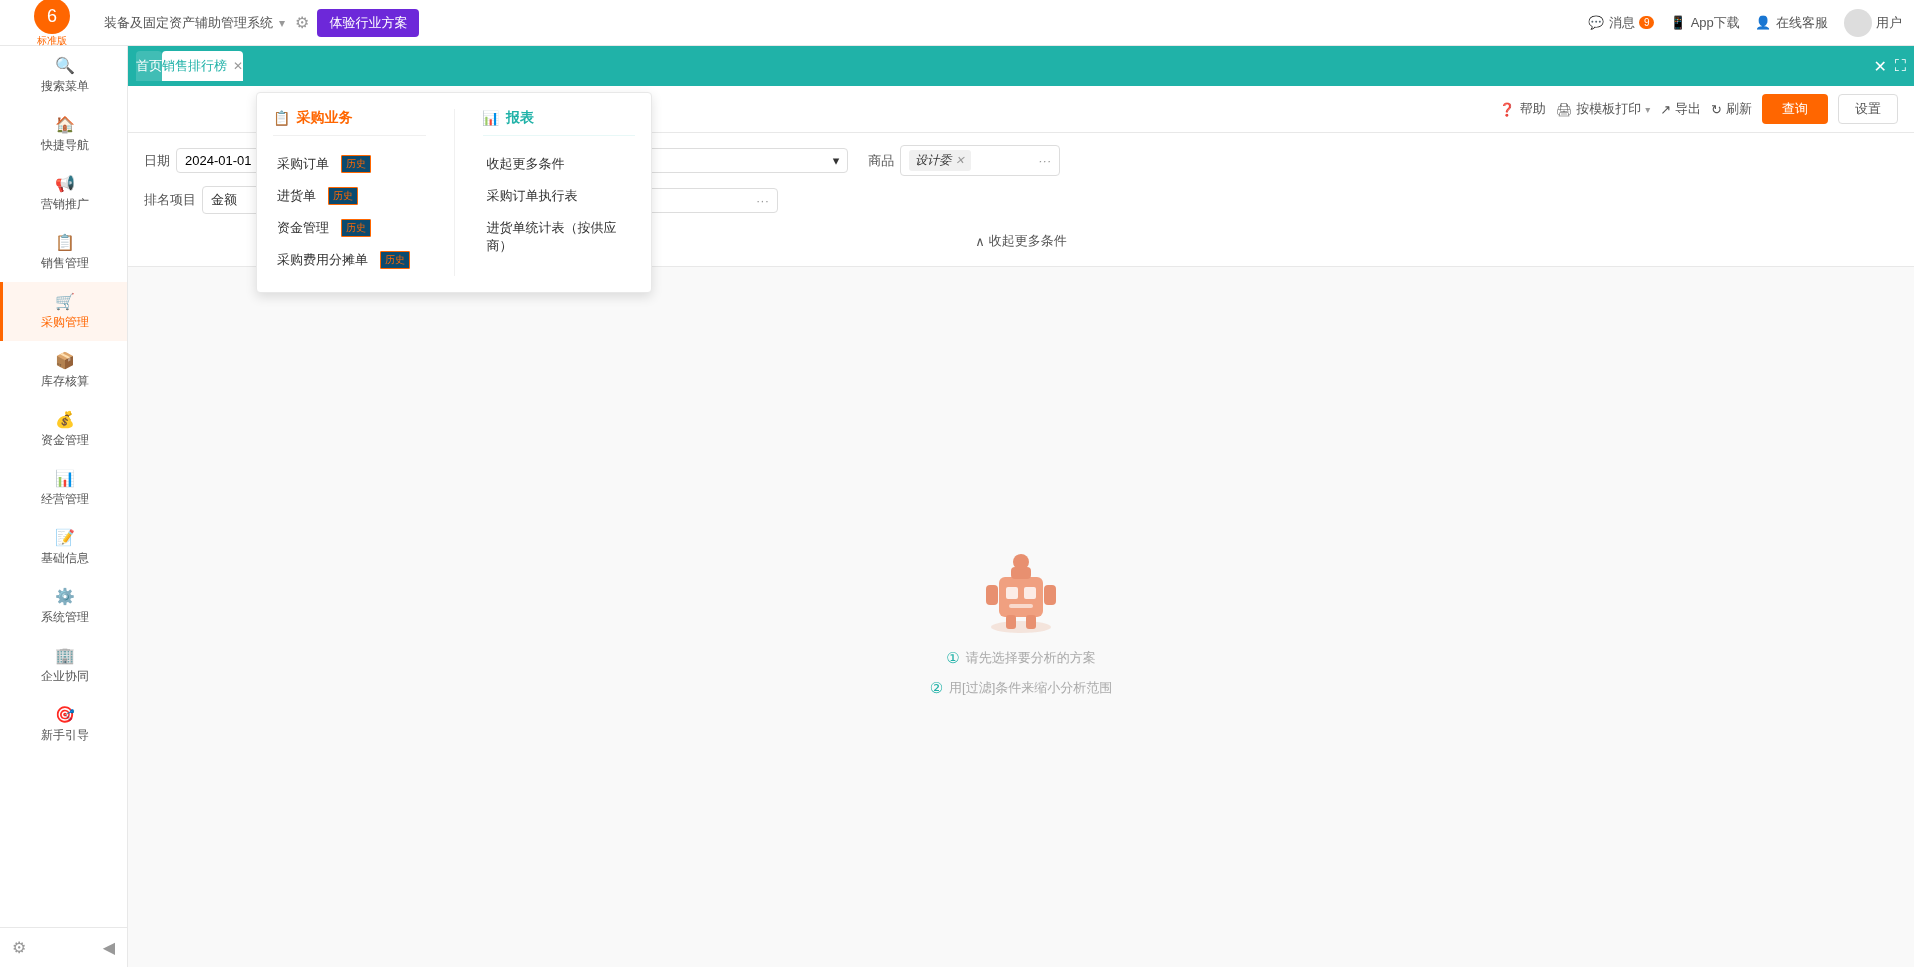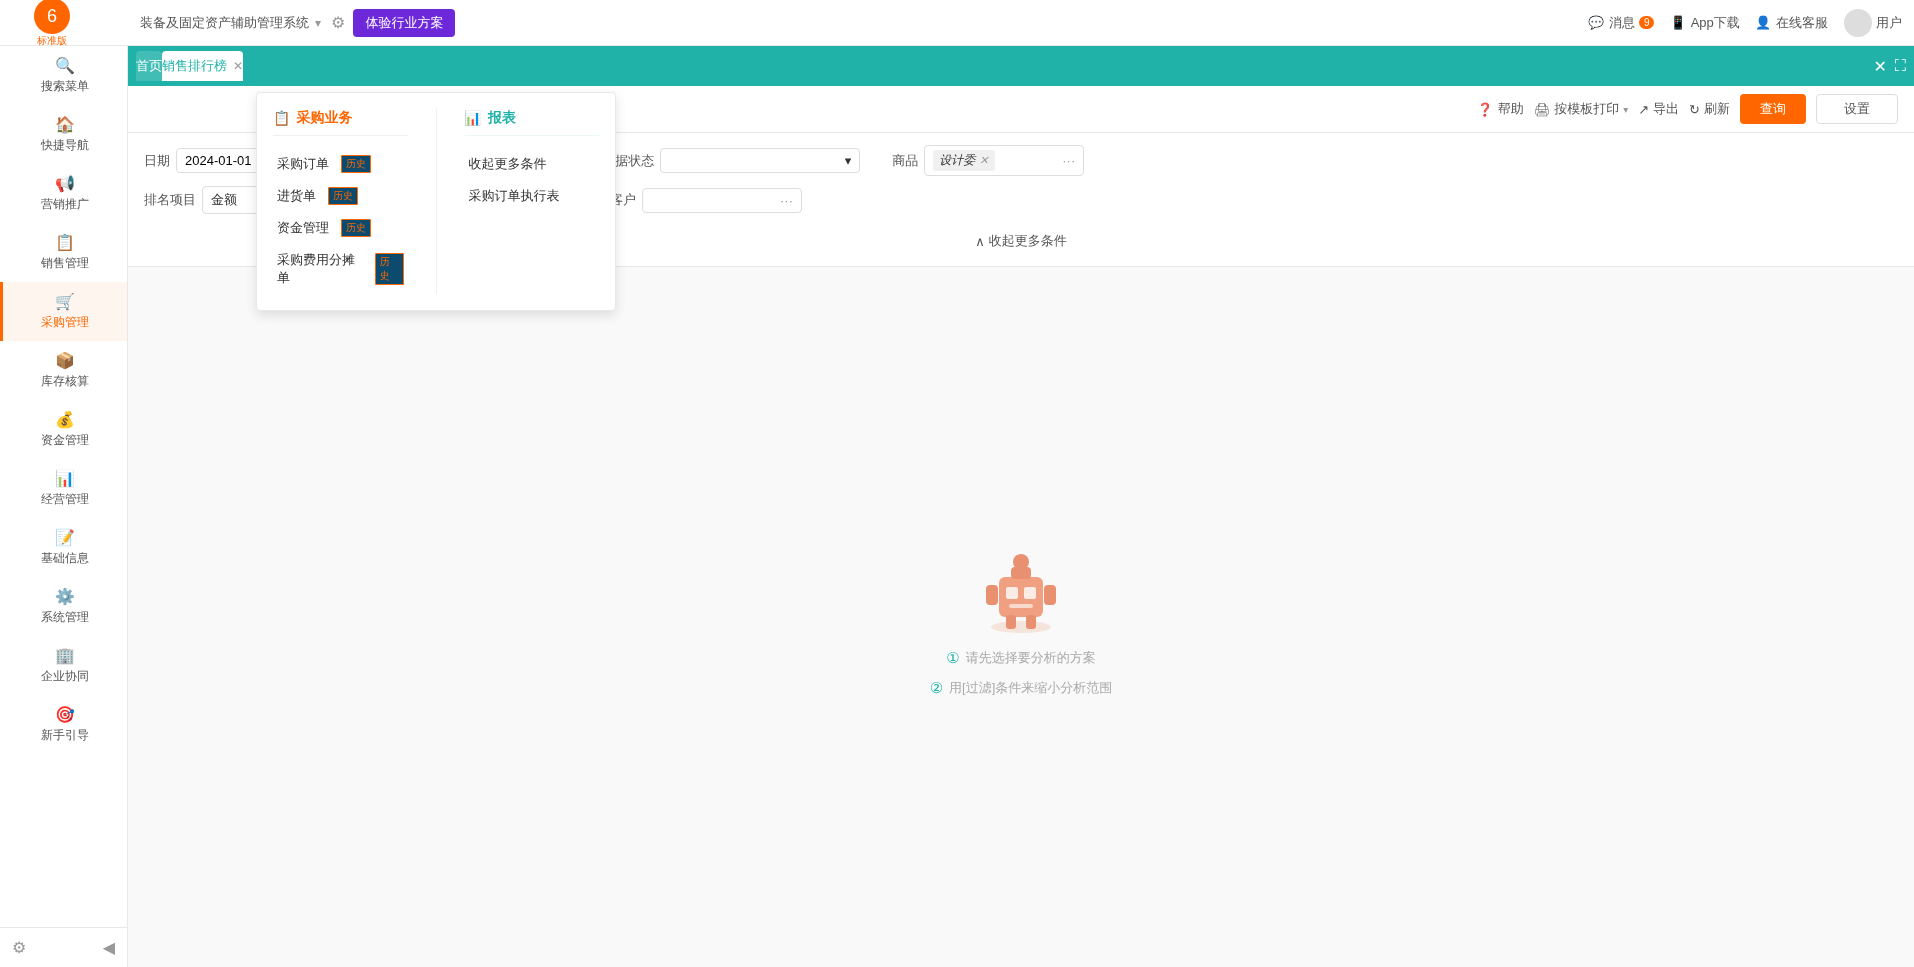--- a/index.html
+++ b/index.html
@@ -9,21 +9,21 @@
     .app-container { display: flex; flex-direction: column; height: 967px; width: 1914px; }
     .top-bar { display: flex; align-items: center; background: #fff; height: 46px; border-bottom: 1px solid #e8e8e8; padding: 0 12px; flex-shrink: 0; z-index: 100; }
     .main-layout { display: flex; flex: 1; overflow: hidden; }
     .sidebar { width: 128px; background: #fff; border-right: 1px solid #e8e8e8; display: flex; flex-direction: column; flex-shrink: 0; }
     .content-area { flex: 1; display: flex; flex-direction: column; overflow: hidden; position: relative; }
 
     
     .logo-area { display: flex; flex-direction: column; align-items: center; width: 80px; margin-right: 12px; }
     .logo-icon { width: 36px; height: 36px; }
     .system-title { display: flex; align-items: center; gap: 6px; font-size: 13px; color: #333; }
-    .system-title span { color: #555; margin-left: 36px; }
+    .system-title span { color: #555; }
     .dropdown-btn { background: none; border: none; cursor: pointer; color: #999; font-size: 12px; }
     .settings-btn { background: none; border: none; cursor: pointer; color: #999; margin-left: 4px; font-size: 16px; }
     .industry-btn { background: #6d28d9; color: #fff; border: none; border-radius: 4px; padding: 5px 12px; cursor: pointer; font-size: 13px; margin-left: 8px; }
     .top-bar-right { margin-left: auto; display: flex; align-items: center; gap: 16px; }
     .top-bar-action { display: flex; align-items: center; gap: 4px; cursor: pointer; color: #555; font-size: 13px; }
     .badge { background: #f60; color: #fff; border-radius: 10px; font-size: 10px; padding: 1px 5px; }
     .user-avatar { width: 28px; height: 28px; border-radius: 50%; background: #ddd; display: flex; align-items: center; justify-content: center; font-size: 12px; color: #999; }
 
     
     .sidebar-item { display: flex; flex-direction: column; align-items: center; padding: 10px 0; cursor: pointer; color: #555; font-size: 12px; gap: 3px; border-left: 3px solid transparent; }
@@ -37,25 +37,25 @@
     .tab-item { display: flex; align-items: center; gap: 6px; padding: 6px 0; cursor: pointer; font-size: 13px; color: rgba(255,255,255,0.85); border-radius: 4px 4px 0 0; }
     .tab-item.home { background: rgba(255,255,255,0.15); color: #fff; }
     .tab-item.active { background: #fff; color: #20b2a8; }
     .tab-close { font-size: 12px; color: #999; cursor: pointer; }
 
     
     .toolbar { display: flex; align-items: center; background: #fff; padding: 8px 16px; border-bottom: 1px solid #e8e8e8; gap: 12px; flex-shrink: 0; }
     .toolbar-right { margin-left: auto; display: flex; align-items: center; gap: 10px; }
     .toolbar-action { display: flex; align-items: center; gap: 4px; cursor: pointer; color: #555; font-size: 13px; }
     .query-btn { background: #f60; color: #fff; border: none; border-radius: 4px; padding: 6px 20px; cursor: pointer; font-size: 13px; }
-    .settings-small-btn { background: #fff; color: #555; border: 1px solid #ddd; border-radius: 4px; padding: 5px 27px; cursor: pointer; font-size: 13px; }
+    .settings-small-btn { background: #fff; color: #555; border: 1px solid #ddd; border-radius: 4px; padding: 5px 16px; cursor: pointer; font-size: 13px; }
 
     
     .filter-area { background: #fff; padding: 12px 16px; border-bottom: 1px solid #e8e8e8; flex-shrink: 0; }
-    .filter-row { display: flex; align-items: center; gap: 32px; margin-bottom: 10px; flex-wrap: wrap; }
+    .filter-row { display: flex; align-items: center; gap: 20px; margin-bottom: 10px; flex-wrap: wrap; }
     .filter-item { display: flex; align-items: center; gap: 6px; }
     .filter-label { color: #555; font-size: 13px; white-space: nowrap; }
     .filter-input { border: 1px solid #ddd; border-radius: 4px; padding: 4px 8px; font-size: 13px; color: #333; min-width: 140px; display: flex; align-items: center; justify-content: space-between; cursor: pointer; }
     .filter-input .placeholder { color: #999; }
     .filter-tag { display: flex; align-items: center; gap: 4px; background: #f0f0f0; border-radius: 3px; padding: 2px 6px; font-size: 12px; }
     .filter-tag .remove { cursor: pointer; color: #999; font-size: 11px; }
     .date-range { display: flex; align-items: center; gap: 4px; }
     .date-input { border: 1px solid #ddd; border-radius: 4px; padding: 4px 8px; font-size: 13px; width: 110px; }
     .date-sep { color: #999; }
     .date-shortcuts { display: flex; gap: 4px; }
@@ -345,17 +345,20 @@
           <div class="menu-section-title reports">
             <span>📊</span>
             <span>报表</span>
           </div>
           <div class="menu-item-row">
             <span>收起更多条件</span>
           </div>
           <div class="menu-item-row">
             <span>采购订单执行表</span>
           </div>
+          <div class="menu-item-row">
+            <span>进货单统计表（按供应商）</span>
+          </div>
         </div>
       </div>
     </div>
   </div>
 </div>
 
 </body></html>

